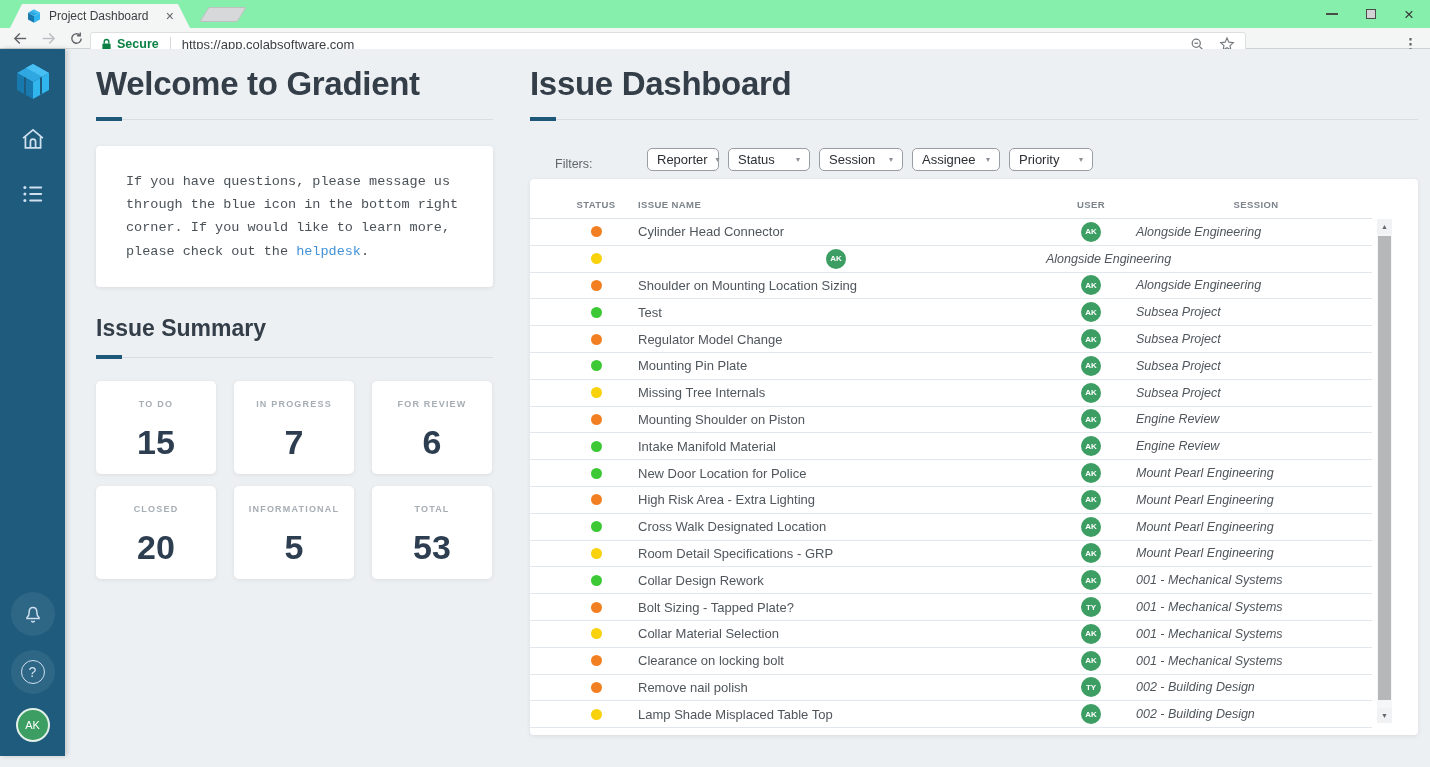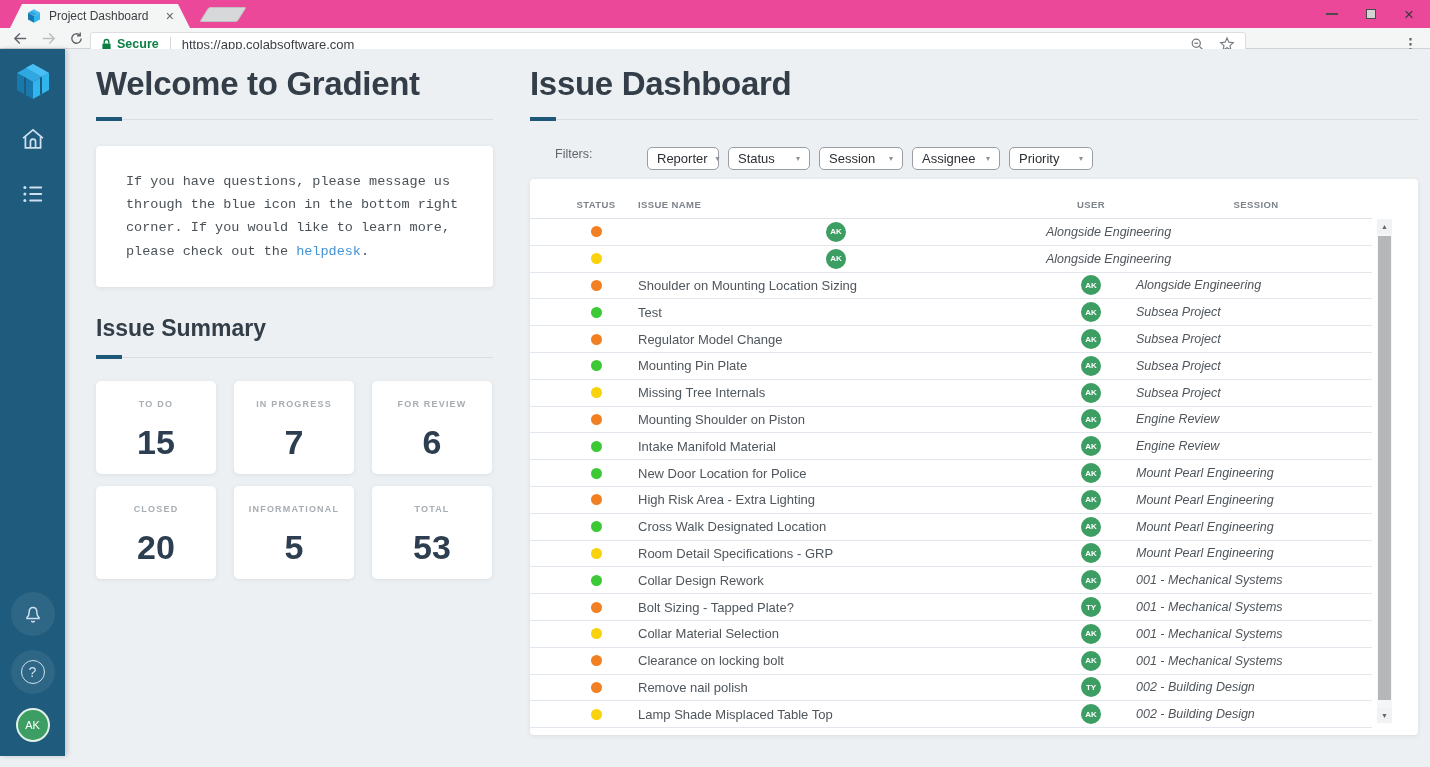--- a/index.html
+++ b/index.html
@@ -1,19 +1,19 @@
 <!DOCTYPE html>
 <html><head>
 <meta charset="utf-8">
 <style>
   * { margin:0; padding:0; box-sizing:border-box; }
   html,body { width:1430px; height:767px; overflow:hidden; font-family:"Liberation Sans", sans-serif; background:#edf0f3; }
 
   
-  .tabbar { position:relative; height:28px; background:#ec4899; }
+  .tabbar { position:relative; height:28px; background:#86efac; }
   .tab { position:absolute; left:10px; top:4px; width:180px; height:24px; background:#f4f5f5;
          clip-path:polygon(12px 0, calc(100% - 12px) 0, 100% 100%, 0 100%);
          display:flex; align-items:center; padding:0 16px; }
   .tab-title { font-size:12px; color:#3c4043; margin-left:7px; flex:1; white-space:nowrap; overflow:hidden; }
   .tab-close { font-size:14px; color:#5f6368; line-height:1; cursor:default; }
   .newtab { position:absolute; left:204px; top:7px; width:38px; height:15px; background:#d7d8d9; border:1px solid #bfc0c1; transform:skewX(-32deg); border-radius:2px; }
   .win-controls { position:absolute; right:6px; top:0; height:28px; display:flex; align-items:center; gap:28px; padding-right:10px; }
   .win-min { width:12px; height:2px; background:#4a4a4a; }
   .win-max { width:10px; height:10px; border:1.5px solid #4a4a4a; position:relative; background:#d2d3d4; }
   .win-max::before { content:''; position:absolute; left:1px; top:-4px; width:9px; height:9px; border:1.5px solid #4a4a4a; z-index:-1; }
@@ -56,21 +56,21 @@
   .sum-title { position:absolute; top:250px; font-size:23px; font-weight:bold; color:#333e48; }
   .sum-accent { position:absolute; top:290px; width:100%; }
   .sum-cards { position:absolute; top:316px; display:grid; grid-template-columns:repeat(3,120px); gap:12px 18px; }
   .stat-card { height:93px; background:#fff; border-radius:5px; box-shadow:0 1px 4px rgba(40,50,60,.09); text-align:center; padding-top:18px; }
   .stat-label { font-size:9px; letter-spacing:1.2px; color:#a6adb3; font-weight:bold; }
   .stat-value { font-size:34px; font-weight:bold; color:#2d3e50; margin-top:14px; line-height:1.15; }
 
   
   .right-col { position:absolute; left:465px; top:16px; width:888px; }
   .rc-accent { position:absolute; top:52px; width:100%; }
-  .filters-row { position:absolute; top:82px; left:0; display:flex; align-items:flex-start; height:24px; }
+  .filters-row { position:absolute; top:82px; left:0; display:flex; align-items:flex-end; height:24px; }
   .filters-label { margin-left:25px; width:92px; font-size:12.5px; color:#5f666c; }
   .dropdown { height:23px; border:1px solid #989ea4; border-radius:5px; background:#fff; display:flex; align-items:center; padding:0 9px; font-size:13px; color:#2b2f33; margin-right:9px; }
   .dd-caret { margin-left:auto; color:#8a9096; font-size:8px; padding-left:8px; }
   .dd-0 { width:72px; } .dd-1 { width:82px; } .dd-2 { width:84px; } .dd-3 { width:88px; } .dd-4 { width:84px; }
 
   .table-card { position:absolute; top:114px; left:0; width:888px; height:556px; background:#fff; border-radius:4px; box-shadow:0 1px 4px rgba(40,50,60,.1); overflow:hidden; }
   .thead, .trow { display:grid; grid-template-columns:60px 420px 90px 240px; padding-left:36px; margin-right:46px; }
   .thead { height:40px; align-items:end; padding-bottom:8px; border-bottom:1px solid #dde3e9; }
   .th { font-size:9.5px; font-weight:bold; color:#7c838a; letter-spacing:.4px; }
   .th-status, .th-user, .th-session { text-align:center; }
@@ -265,20 +265,21 @@
       <div class="table-card">
         <div class="thead">
           <span class="th th-status">STATUS</span>
           <span class="th th-name">ISSUE NAME</span>
           <span class="th th-user">USER</span>
           <span class="th th-session">SESSION</span>
         </div>
         <div>
   <div class="trow">
     <span class="dot" style="background: rgb(242, 128, 34);"></span>
+    <span class="cell-name">Cylinder Head Connector</span>
     <span class="cell-user" style="background: rgb(61, 158, 99);">AK</span>
     <span class="cell-session">Alongside Engineering</span>
   </div>
 
   <div class="trow">
     <span class="dot" style="background: rgb(248, 210, 13);"></span>
     <span class="cell-user" style="background: rgb(61, 158, 99);">AK</span>
     <span class="cell-session">Alongside Engineering</span>
   </div>
 

